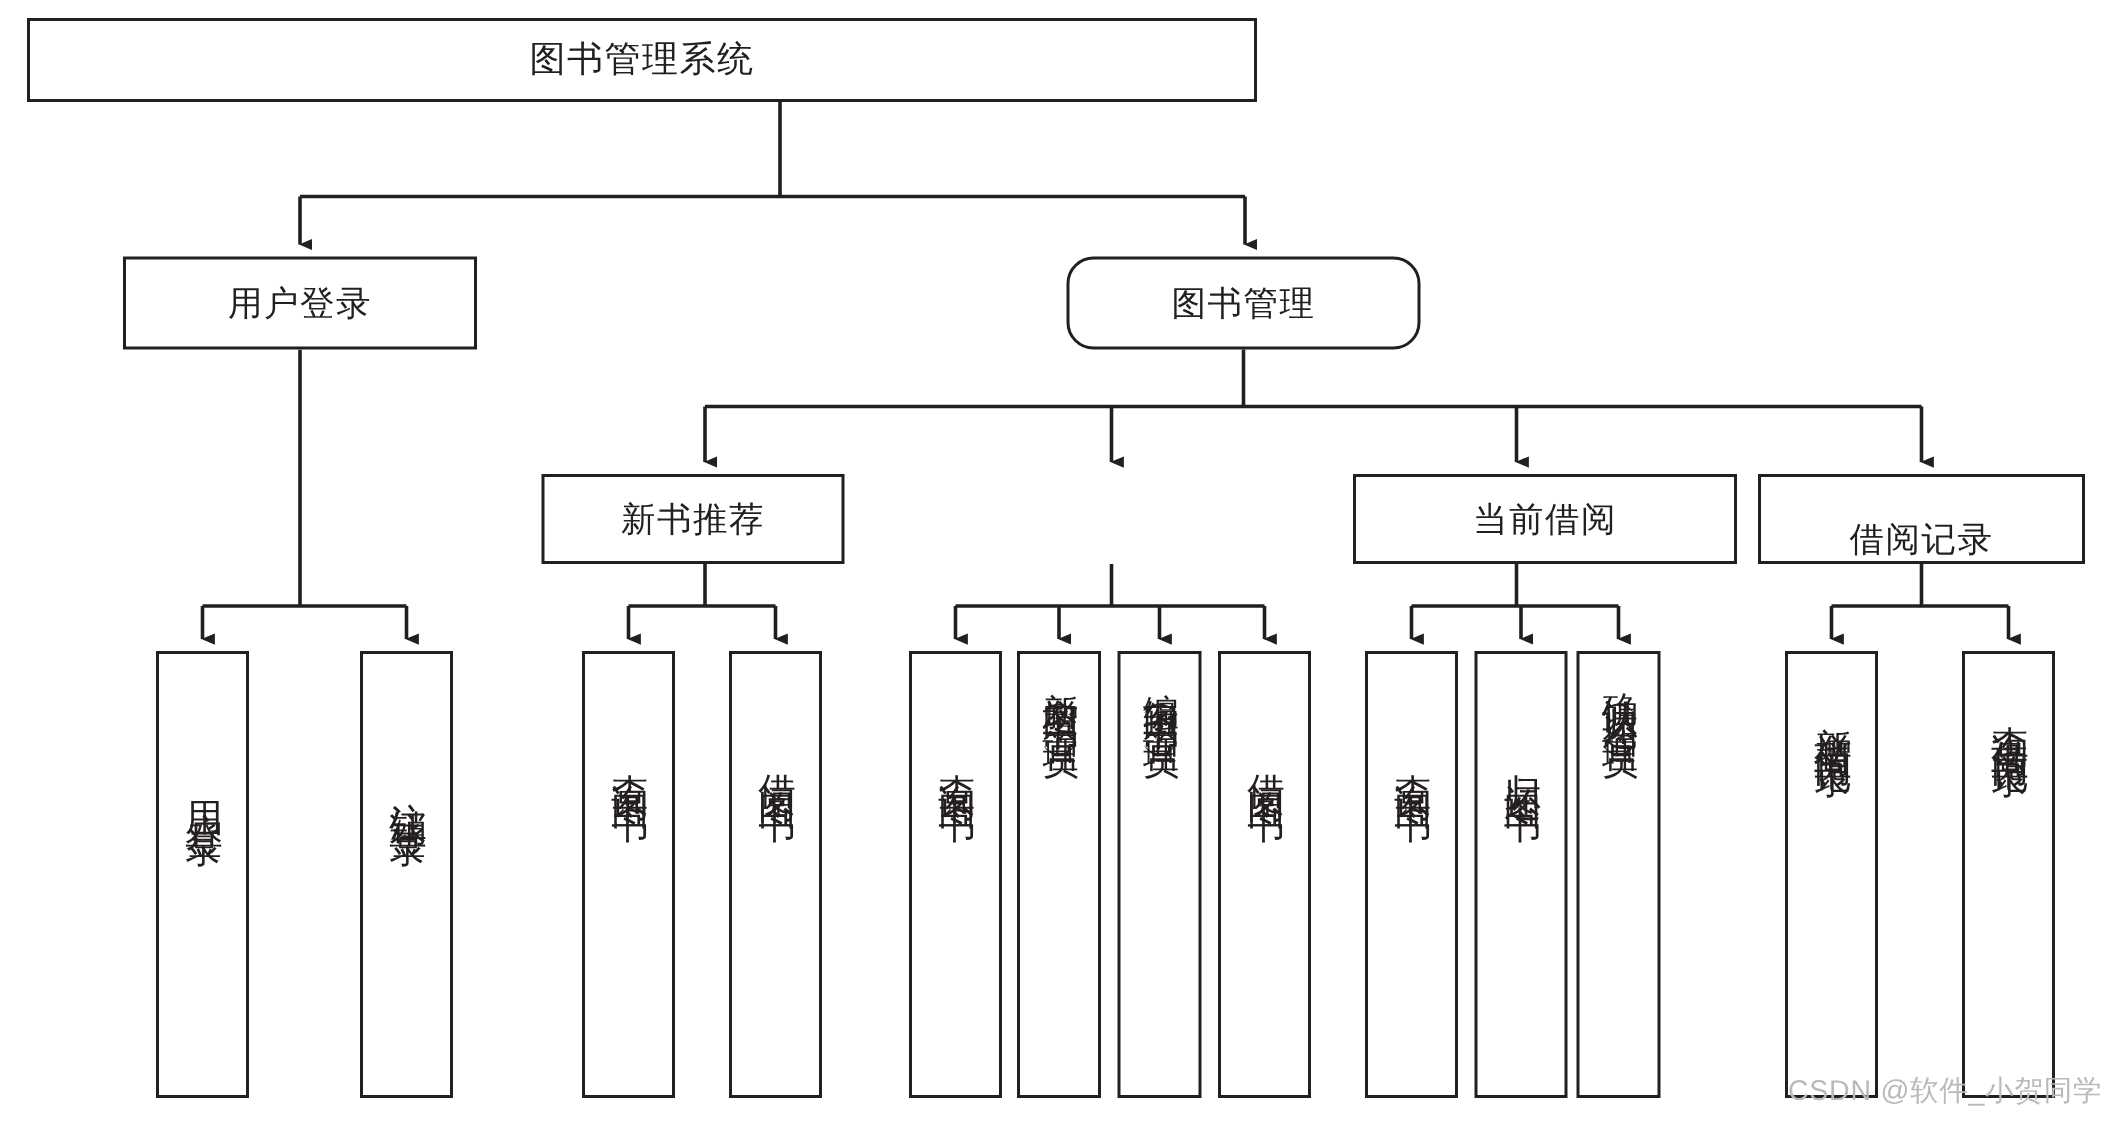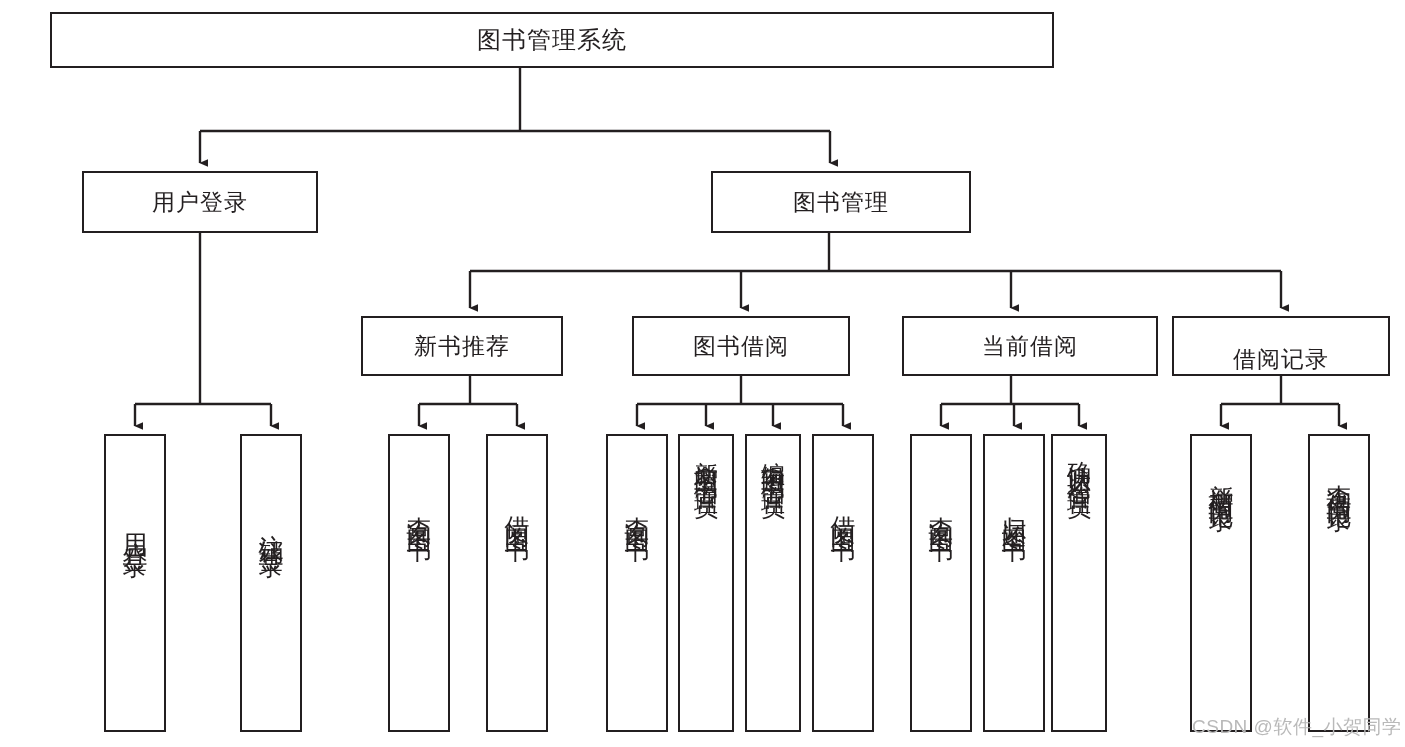--- a/index.html
+++ b/index.html
@@ -117,36 +117,33 @@
       <path d="M1014,404 L1014,426" marker-end="url(#arrow)"></path>
       <path d="M1079,404 L1079,426" marker-end="url(#arrow)"></path>
 
       <path d="M1281,376 L1281,404"></path>
       <path d="M1221,404 L1339,404"></path>
       <path d="M1221,404 L1221,426" marker-end="url(#arrow)"></path>
       <path d="M1339,404 L1339,426" marker-end="url(#arrow)"></path>
     </g>
   </svg>
 
-  <div class="node root h" style="left:18px;top:12px;width:1004px;height:56px;margin-left:32px;">
+  <div class="node root h" style="left:18px;top:12px;width:820px;height:56px;">
     <span class="label">图书管理系统</span>
   </div>
 
   <div class="node h" style="left:82px;top:171px;width:236px;height:62px;">
     <span class="label">用户登录</span>
   </div>
-  <div class="node h" style="left:711px;top:171px;width:260px;height:62px;">
+  <div class="node h" style="left:711px;top:171px;width:236px;height:62px;border-radius:18px;">
     <span class="label">图书管理</span>
   </div>
 
   <div class="node h" style="left:361px;top:316px;width:202px;height:60px;">
     <span class="label">新书推荐</span>
-  </div>
-  <div class="node h" style="left:632px;top:316px;width:218px;height:60px;">
-    <span class="label">图书借阅</span>
   </div>
   <div class="node h" style="left:902px;top:316px;width:256px;height:60px;">
     <span class="label">当前借阅</span>
   </div>
   <div class="node h" style="left:1172px;top:316px;width:218px;height:60px;align-items:flex-end;">
     <span class="label">借阅记录</span>
   </div>
 
   <div class="node v" style="left:104px;top:434px;width:62px;height:298px;padding-top:78px;">
     <span class="label">用户登录</span>

